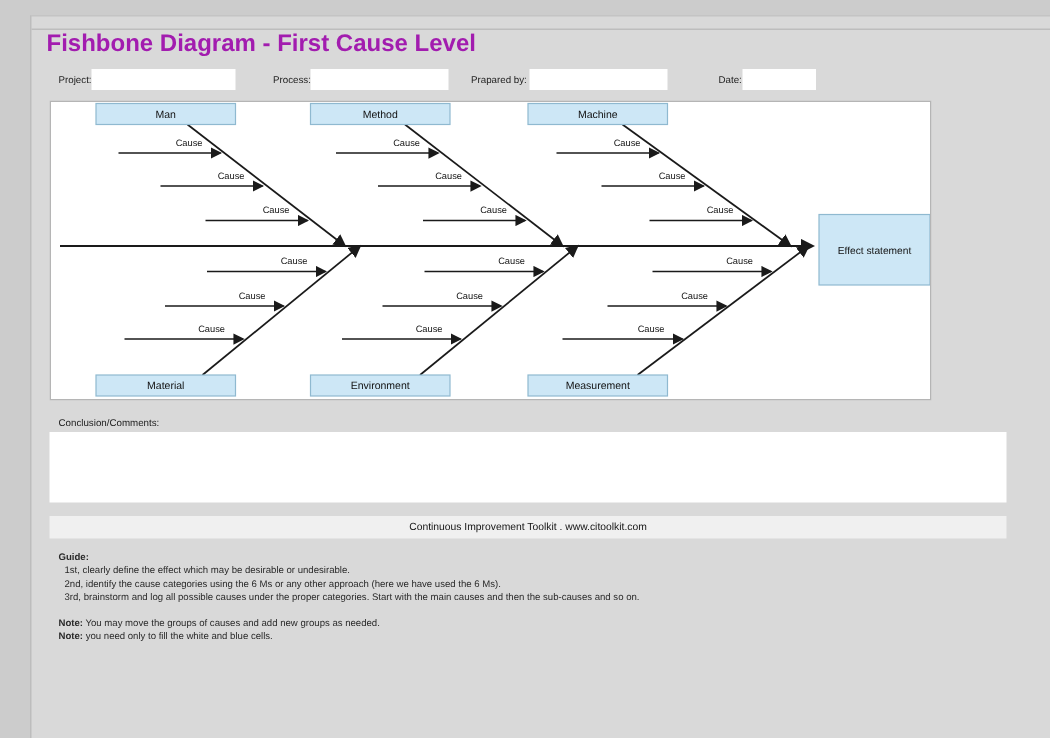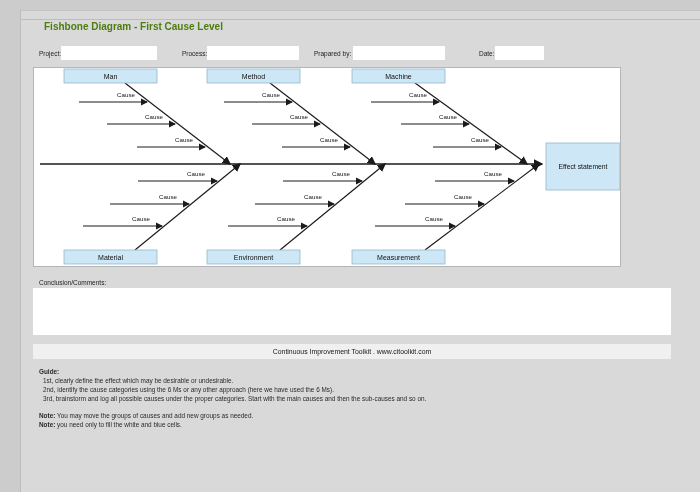--- a/index.html
+++ b/index.html
@@ -16,22 +16,22 @@
     position:relative;background:var(--outer-bg);
     font-family:"Liberation Sans",sans-serif;color:#1a1a1a;overflow:hidden;
   }
   .page{
     position:absolute;left:20px;top:10px;width:680px;height:482px;
     background:var(--page-bg);
     border-left:1px solid #bdbdbd;border-top:1px solid #c4c4c4;
   }
   .top-hairline{position:absolute;left:0;top:8px;width:680px;height:1px;background:#bdbdbd;}
   .title{
-    position:absolute;left:23px;top:10px;font-size:10px;font-weight:700;
-    color:#4d7c0f;white-space:nowrap;
+    position:absolute;left:10px;top:10px;font-size:16px;font-weight:700;
+    color:#a21caf;white-space:nowrap;
   }
   .field-label{position:absolute;font-size:6.5px;color:#222;top:39px;white-space:nowrap;}
   .field-input{
     position:absolute;top:35px;height:14px;background:#ffffff;border:none;
     font-size:7px;padding:0 3px;outline:none;
   }
   #label-project{left:18px;} #input-project{left:40px;width:96px;}
   #label-process{left:161px;} #input-process{left:186px;width:92px;}
   #label-prepared{left:293px;} #input-prepared{left:332px;width:92px;}
   #label-date{left:458px;} #input-date{left:474px;width:49px;}

